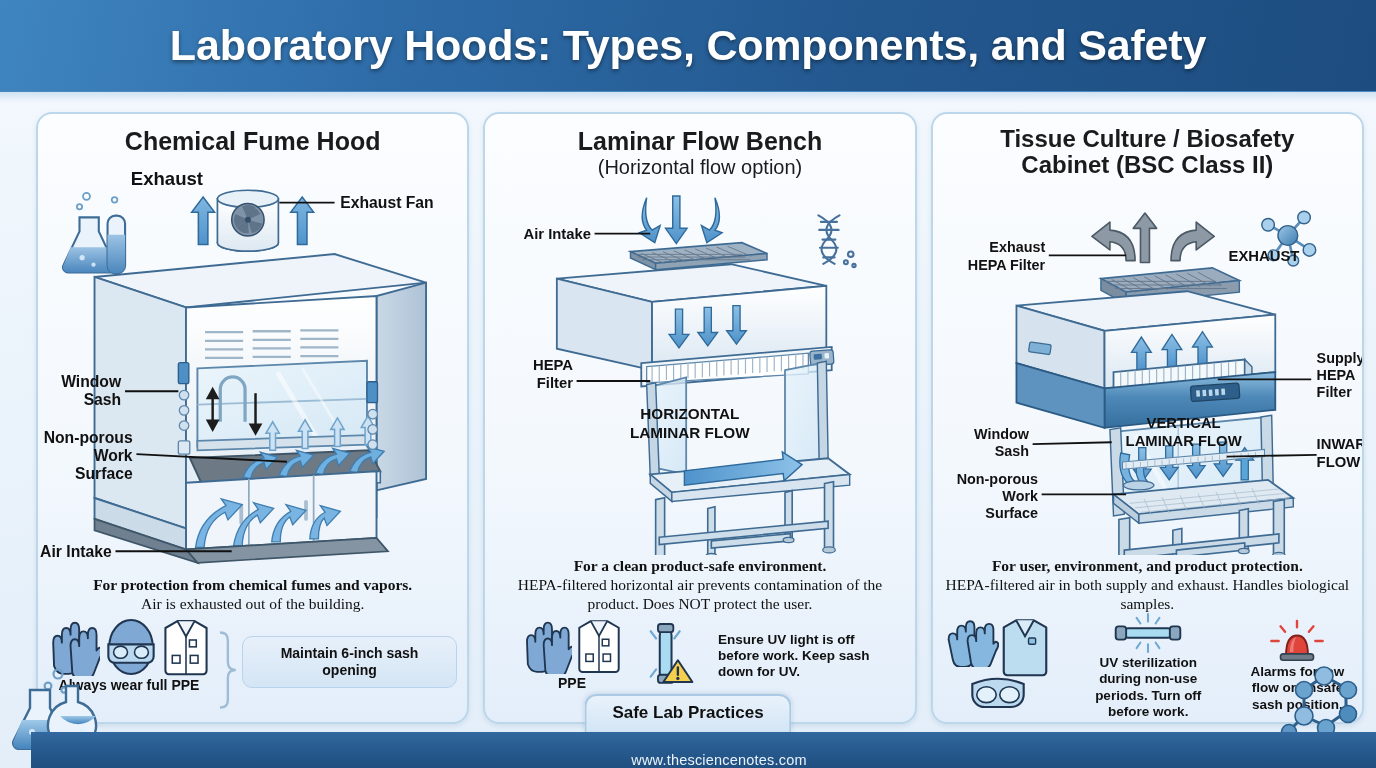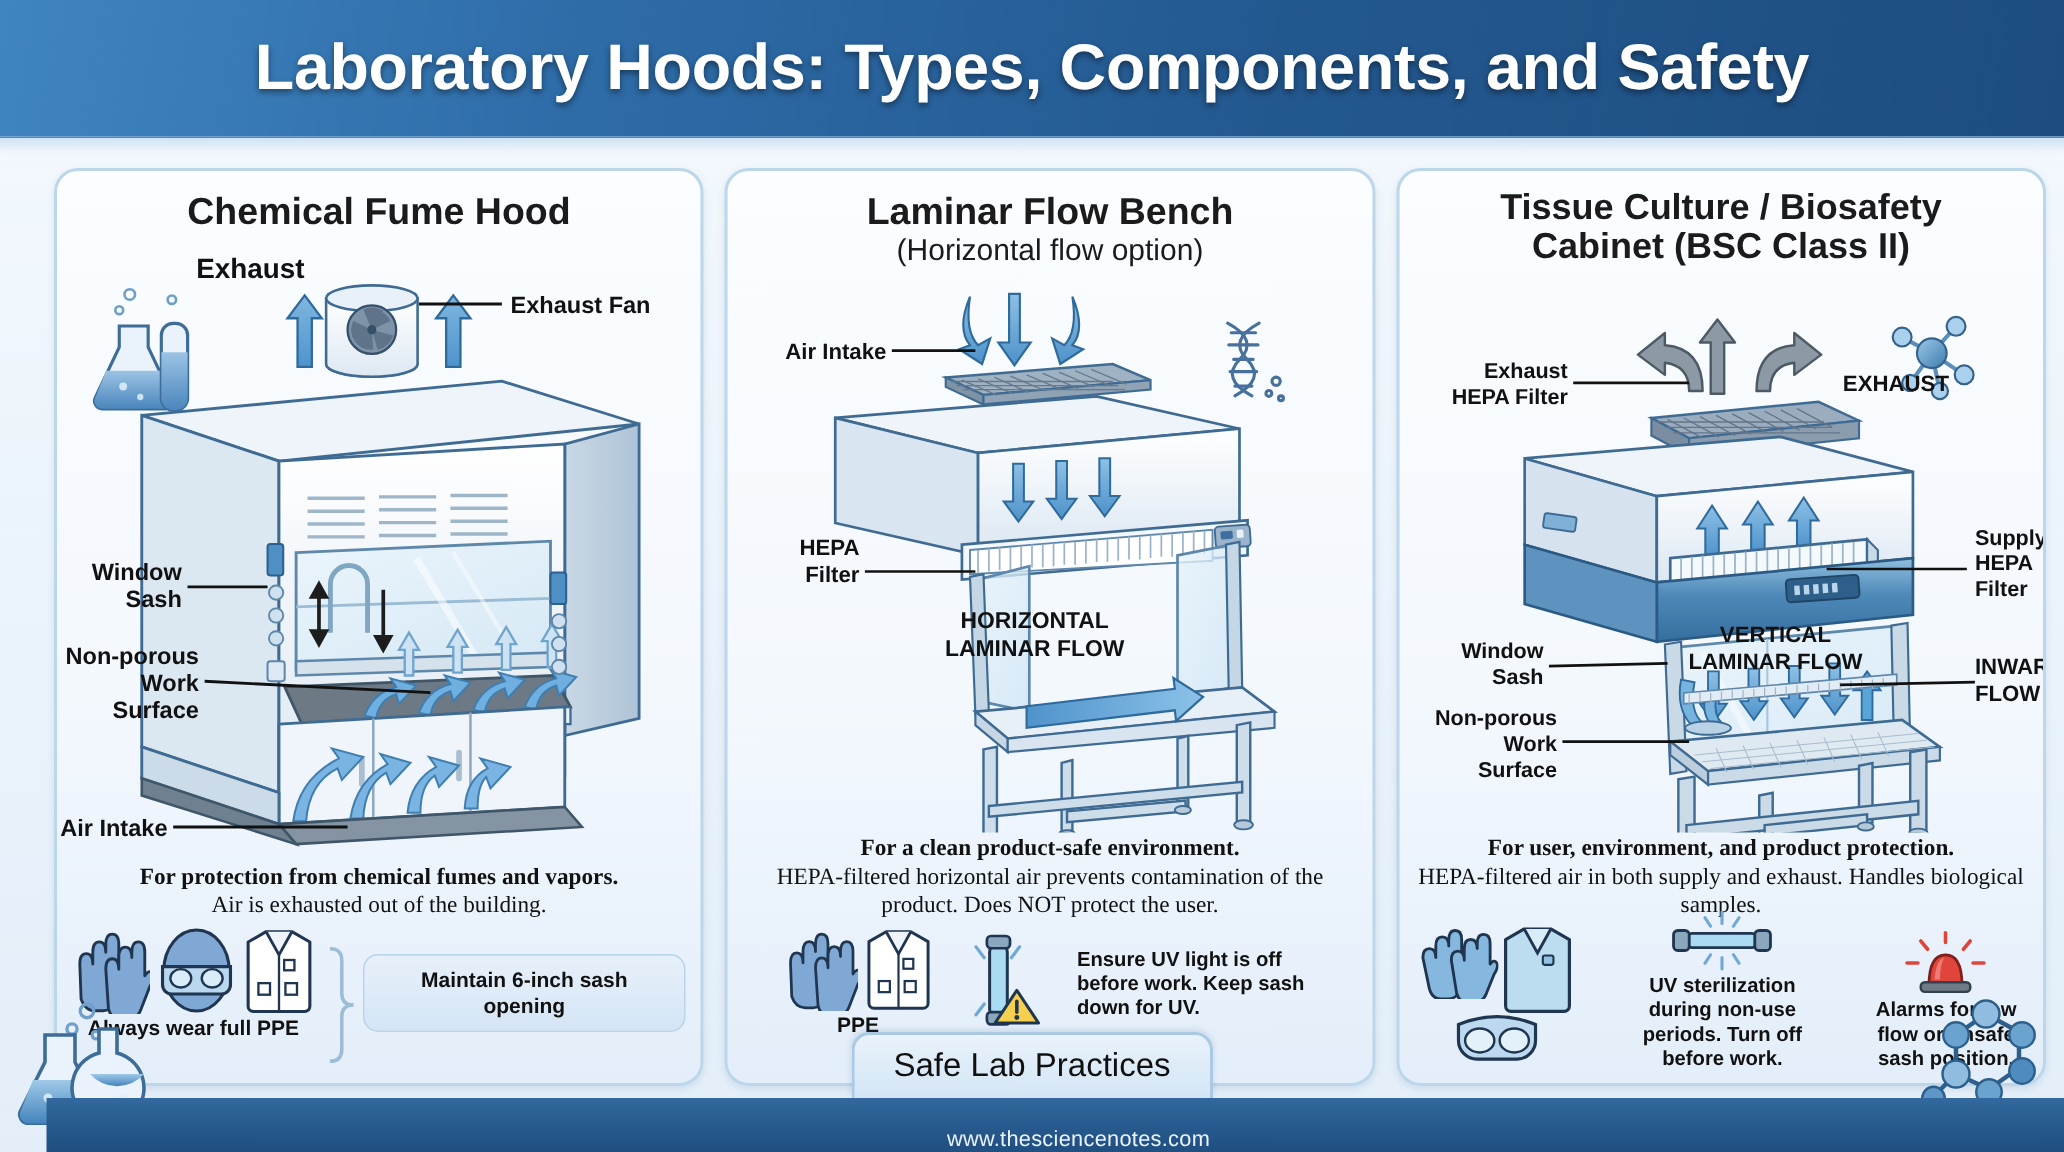--- a/index.html
+++ b/index.html
@@ -119,21 +119,21 @@
 
   
   .bottom-tab{
     position:absolute; left:50%; transform:translateX(-50%);
     bottom:36px;
     background:linear-gradient(180deg,#e9f2fb,#d3e5f5);
     border:2px solid #a9c9e4;
     border-bottom:none;
     border-radius:12px 12px 0 0;
     padding:7px 26px 9px 26px;
-    font-size:22px; font-weight:normal; color:#101010;
+    font-size:17px; font-weight:bold; color:#101010;
     box-shadow:0 -1px 4px rgba(60,100,140,.18);
     z-index:5;
   }
   .footer{
     position:absolute; left:0; bottom:0; width:1376px; height:36px;
     background:linear-gradient(180deg,#33699f 0%,#275a8e 50%,#204f80 100%);
     display:flex; align-items:flex-end; justify-content:center;
     z-index:4;
     margin-left:31px;
   }
@@ -695,21 +695,21 @@
           <text class="lbl" x="250" y="278" font-size="16.5" fill="#111" text-anchor="middle">VERTICAL</text>
           <text class="lbl" x="250" y="298" font-size="16.5" fill="#111" text-anchor="middle">LAMINAR FLOW</text>
         </svg>
       </div>
 
       <div class="caption">
         <div class="cap-bold">For user, environment, and product protection.</div>
         <div class="cap-norm">HEPA-filtered air in both supply and exhaust. Handles biological samples.</div>
       </div>
 
-      <div class="ppe-row" style="gap:24px; align-items:flex-end">
+      <div class="ppe-row" style="gap:24px; align-items:center">
 
         <div style="position:relative; width:118px; height:100px">
           <svg width="56" height="50" viewBox="0 0 60 58" style="position:absolute; left:0; top:2px">
             <g fill="#86b7de" stroke="#1f3550" stroke-width="2.2" stroke-linejoin="round">
               <path d="M4 26 q0-7 5-7 t5 7 v-9 q0-7 5-7 t5 7 v-5 q0-7 5-7 t5 7 v15 q4-5 6-2 t-1 9 l-6 17 q-3 7-10 7 h-5 q-7 0-9-8 z"></path>
               <path d="M26 28 q0-7 5-7 t5 7 v-9 q0-7 5-7 t5 7 v-4 q0-7 5-7 t5 7 v16 q3-4 5-1 t-2 9 l-6 15 q-3 7-10 7 h-4 q-7 0-9-8 z"></path>
             </g>
           </svg>
           <svg width="56" height="62" viewBox="0 0 56 70" style="position:absolute; left:54px; top:0">
             <path d="M18 6 h20 l14 8 v50 a4 4 0 0 1 -4 4 H8 a4 4 0 0 1 -4 -4 V14 z" fill="#bcdcf0" stroke="#1f3550" stroke-width="2.4" stroke-linejoin="round"></path>

